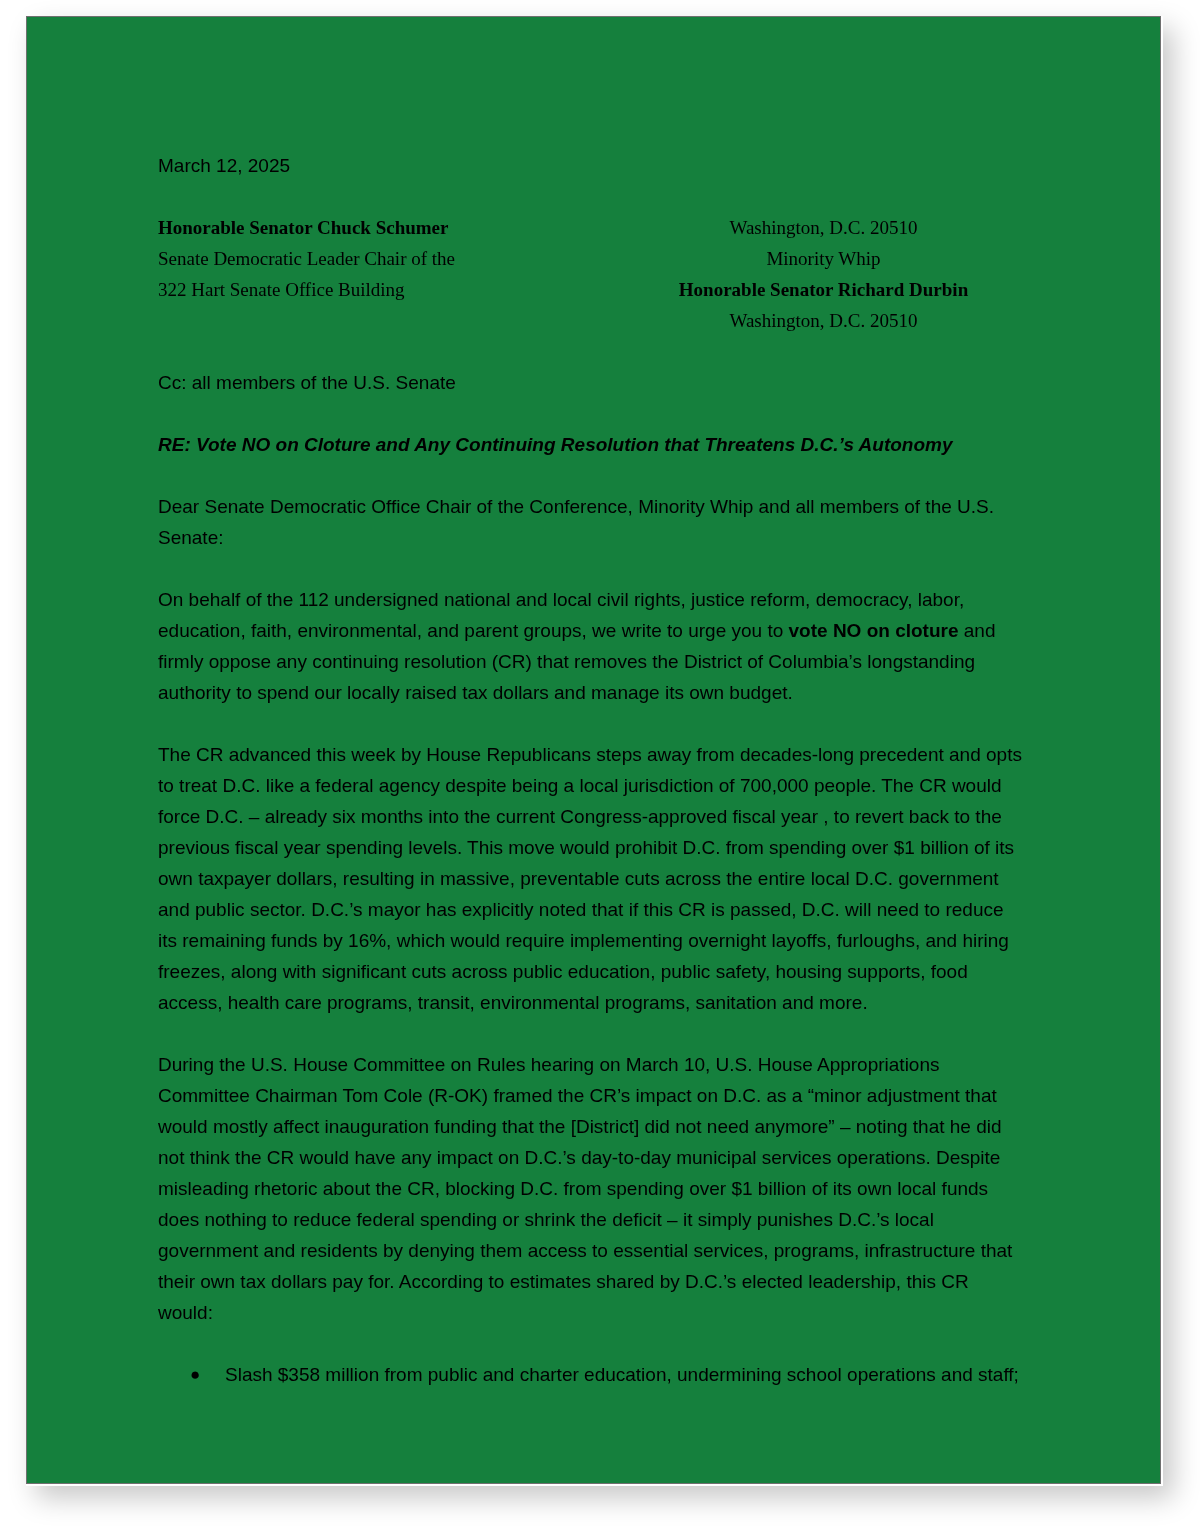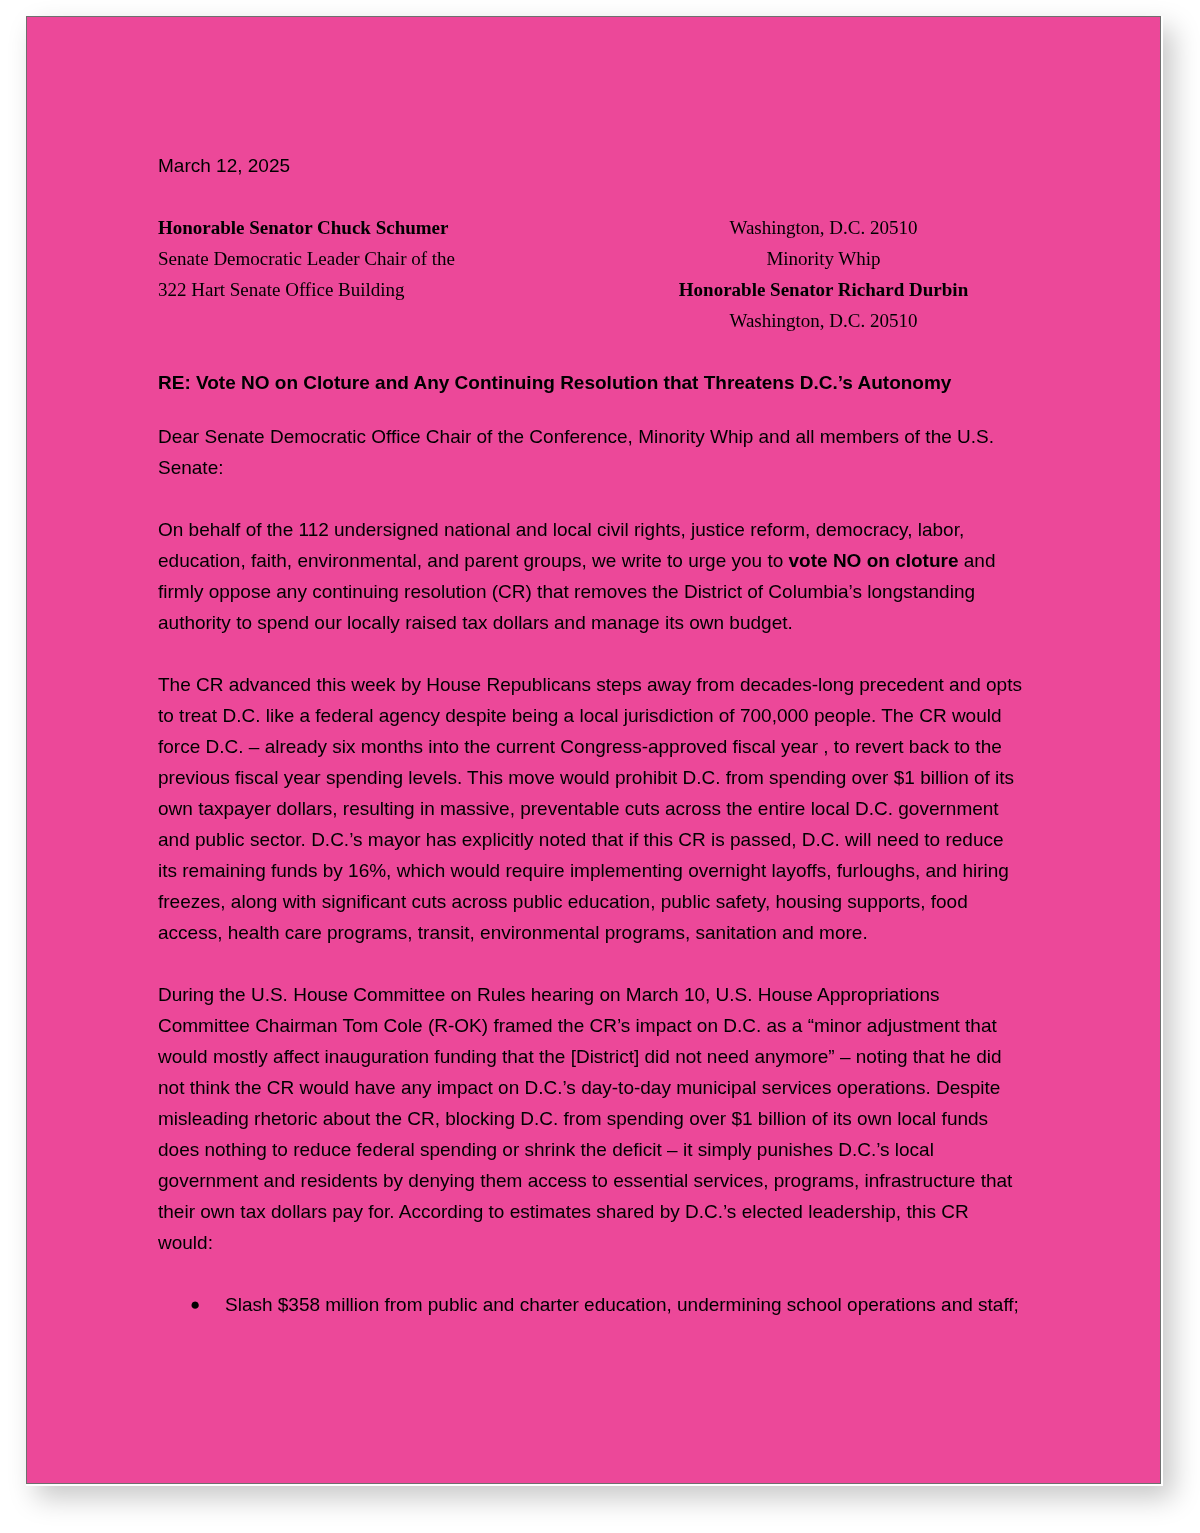--- a/index.html
+++ b/index.html
@@ -25,21 +25,21 @@
     box-shadow: 10px 12px 26px rgba(0,0,0,0.22);
     background: #ffffff;
   }
 
   .page {
     position: absolute;
     left: 26px;
     top: 16px;
     width: 1135px;
     height: 1468px;
-    background: #ec4899;
+    background: #15803d;
     border: 1px solid #6f6f6f;
     box-sizing: border-box;
     overflow: hidden;
   }
 
   .content {
     position: absolute;
     left: 131px;   
     top: 133px;    
     width: 864px;
@@ -66,22 +66,23 @@
     text-align: center;
   }
   .addr-line { display: block; font-family: Liberation Serif, serif; }
   .addr-line.bold { font-weight: bold; }
 
   .cc-line {
     margin: 0 0 31px 0;
   }
 
   .re-line {
-    margin: 0 0 23px 0;
+    margin: 0 0 31px 0;
     font-weight: bold;
+    font-style: italic;
   }
 
   p.body-par {
     margin: 0 0 31px 0;
     text-align: left;
   }
 
   .bullet-list {
     margin: 0;
     padding: 0;
@@ -119,20 +120,21 @@
         <span class="addr-line">322 Hart Senate Office Building</span>
       </div>
       <div class="address-col-right">
         <span class="addr-line">Washington, D.C. 20510</span>
         <span class="addr-line">Minority Whip</span>
         <span class="addr-line bold">Honorable Senator Richard Durbin</span>
         <span class="addr-line">Washington, D.C. 20510</span>
       </div>
     </div>
 
+    <div class="cc-line">Cc: all members of the U.S. Senate</div>
 
     <div class="re-line">RE: Vote NO on Cloture and Any Continuing Resolution that Threatens D.C.’s Autonomy</div>
 
     <p class="body-par">Dear Senate Democratic Office Chair of the Conference, Minority Whip and all members of the U.S. Senate:</p>
 
     <p class="body-par"><span>On behalf of the 112 undersigned national and local civil rights, justice reform, democracy, labor, education, faith, environmental, and parent groups, we write to urge you to </span><strong>vote NO on cloture</strong><span> and firmly oppose any continuing resolution (CR) that removes the District of Columbia’s longstanding authority to spend our locally raised tax dollars and manage its own budget.</span></p>
 
     <p class="body-par">The CR advanced this week by House Republicans steps away from decades-long precedent and opts to treat D.C. like a federal agency despite being a local jurisdiction of 700,000 people. The CR would force D.C. – already six months into the current Congress-approved fiscal year , to revert back to the previous fiscal year spending levels. This move would prohibit D.C. from spending over $1 billion of its own taxpayer dollars, resulting in massive, preventable cuts across the entire local D.C. government and public sector. D.C.’s mayor has explicitly noted that if this CR is passed, D.C. will need to reduce its remaining funds by 16%, which would require implementing overnight layoffs, furloughs, and hiring freezes, along with significant cuts across public education, public safety, housing supports, food access, health care programs, transit, environmental programs, sanitation and more.</p>
 
     <p class="body-par">During the U.S. House Committee on Rules hearing on March 10, U.S. House Appropriations Committee Chairman Tom Cole (R-OK) framed the CR’s impact on D.C. as a “minor adjustment that would mostly affect inauguration funding that the [District] did not need anymore” – noting that he did not think the CR would have any impact on D.C.’s day-to-day municipal services operations. Despite misleading rhetoric about the CR, blocking D.C. from spending over $1 billion of its own local funds does nothing to reduce federal spending or shrink the deficit – it simply punishes D.C.’s local government and residents by denying them access to essential services, programs, infrastructure that their own tax dollars pay for. According to estimates shared by D.C.’s elected leadership, this CR would:</p>

